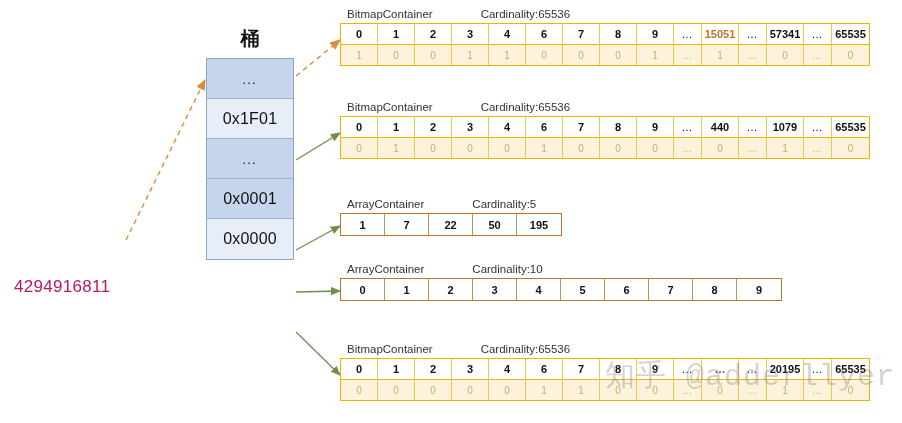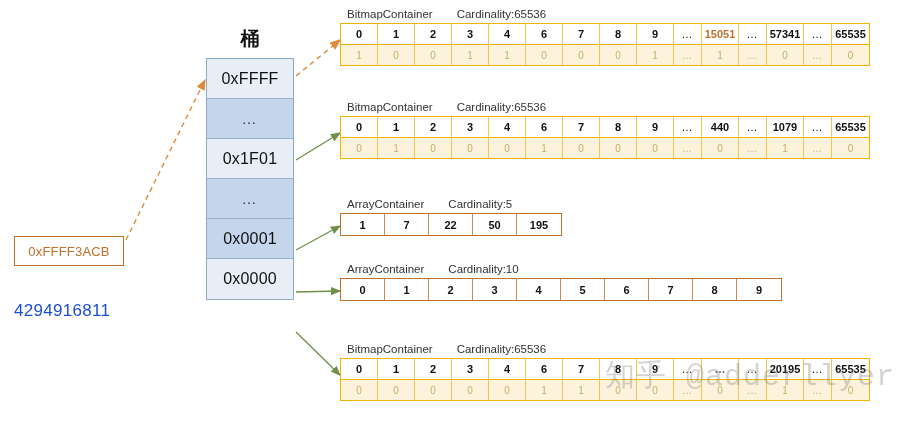--- a/index.html
+++ b/index.html
@@ -17,21 +17,21 @@
   
   #source-box{
     left:14px;top:236px;width:110px;height:30px;
     border:1.5px solid #c0712c;
     box-sizing:border-box;
     display:flex;align-items:center;justify-content:center;
     font-size:13px;color:#c0712c;letter-spacing:.2px;
   }
   #source-decimal{
     left:14px;top:277px;width:160px;
-    font-size:17px;color:#1d4ed8;letter-spacing:.3px;margin-top:24px;
+    font-size:17px;color:#be185d;letter-spacing:.3px;
   }
 
   
   #bucket-title{
     left:205px;top:26px;width:90px;text-align:center;
     font-size:19px;font-weight:bold;color:#111;
   }
   #bucket-column{
     left:206px;top:58px;width:88px;
     border:1px solid #8ea9c8;
@@ -46,21 +46,21 @@
   }
   .bucket-cell:last-child{border-bottom:none;}
   .bucket-cell.shade-a{background:#e7eef8;}
   .bucket-cell.shade-b{background:#c5d6ec;}
   .bucket-cell.dots{font-size:15px;letter-spacing:2px;color:#333;}
 
   
   .container-block{position:absolute;}
   .ctitle{
     font-size:11.5px;color:#333;white-space:nowrap;
-    display:flex;gap:24px;margin-bottom:3px;padding-left:7px;
+    display:flex;gap:48px;margin-bottom:3px;padding-left:7px;
   }
   .ctitle span{white-space:nowrap;}
   .grid{display:flex;box-sizing:border-box;}
   .grid.bitmap{border:1.5px solid #f0b400;}
   .grid.array{border:1.5px solid #c0712c;}
   .col{display:flex;flex-direction:column;box-sizing:border-box;}
   .grid.bitmap .col{border-right:1px solid #f0c74a;}
   .grid.array  .col{border-right:1px solid #c98c52;}
   .grid .col:last-child{border-right:none;}
   .ch{
@@ -111,28 +111,24 @@
 
     <line x1="296" y1="160" x2="340" y2="133" stroke="#6f8f4a" stroke-width="1.3" marker-end="url(#arrow-green)"></line>
 
     <line x1="296" y1="250" x2="340" y2="226" stroke="#6f8f4a" stroke-width="1.3" marker-end="url(#arrow-green)"></line>
 
     <line x1="296" y1="292" x2="340" y2="291" stroke="#6f8f4a" stroke-width="1.3" marker-end="url(#arrow-green)"></line>
 
     <line x1="296" y1="332" x2="340" y2="375" stroke="#6f8f4a" stroke-width="1.3" marker-end="url(#arrow-green)"></line>
   </svg>
 
-  <div class="abs" id="source-box">
-    <span>0xFFFF3ACB</span>
-  </div>
   <div class="abs" id="source-decimal">4294916811</div>
 
   <div class="abs" id="bucket-title">桶</div>
   <div class="abs" id="bucket-column">
-      <div class="bucket-cell shade-a">0xFFFF</div>
       <div class="bucket-cell shade-b dots">…</div>
       <div class="bucket-cell shade-a">0x1F01</div>
       <div class="bucket-cell shade-b dots">…</div>
       <div class="bucket-cell shade-b">0x0001</div>
       <div class="bucket-cell shade-a">0x0000</div>
     </div>
 
   <div id="containers-host">
       <div class="container-block" style="left: 340px; top: 8px;">
         <div class="ctitle">

